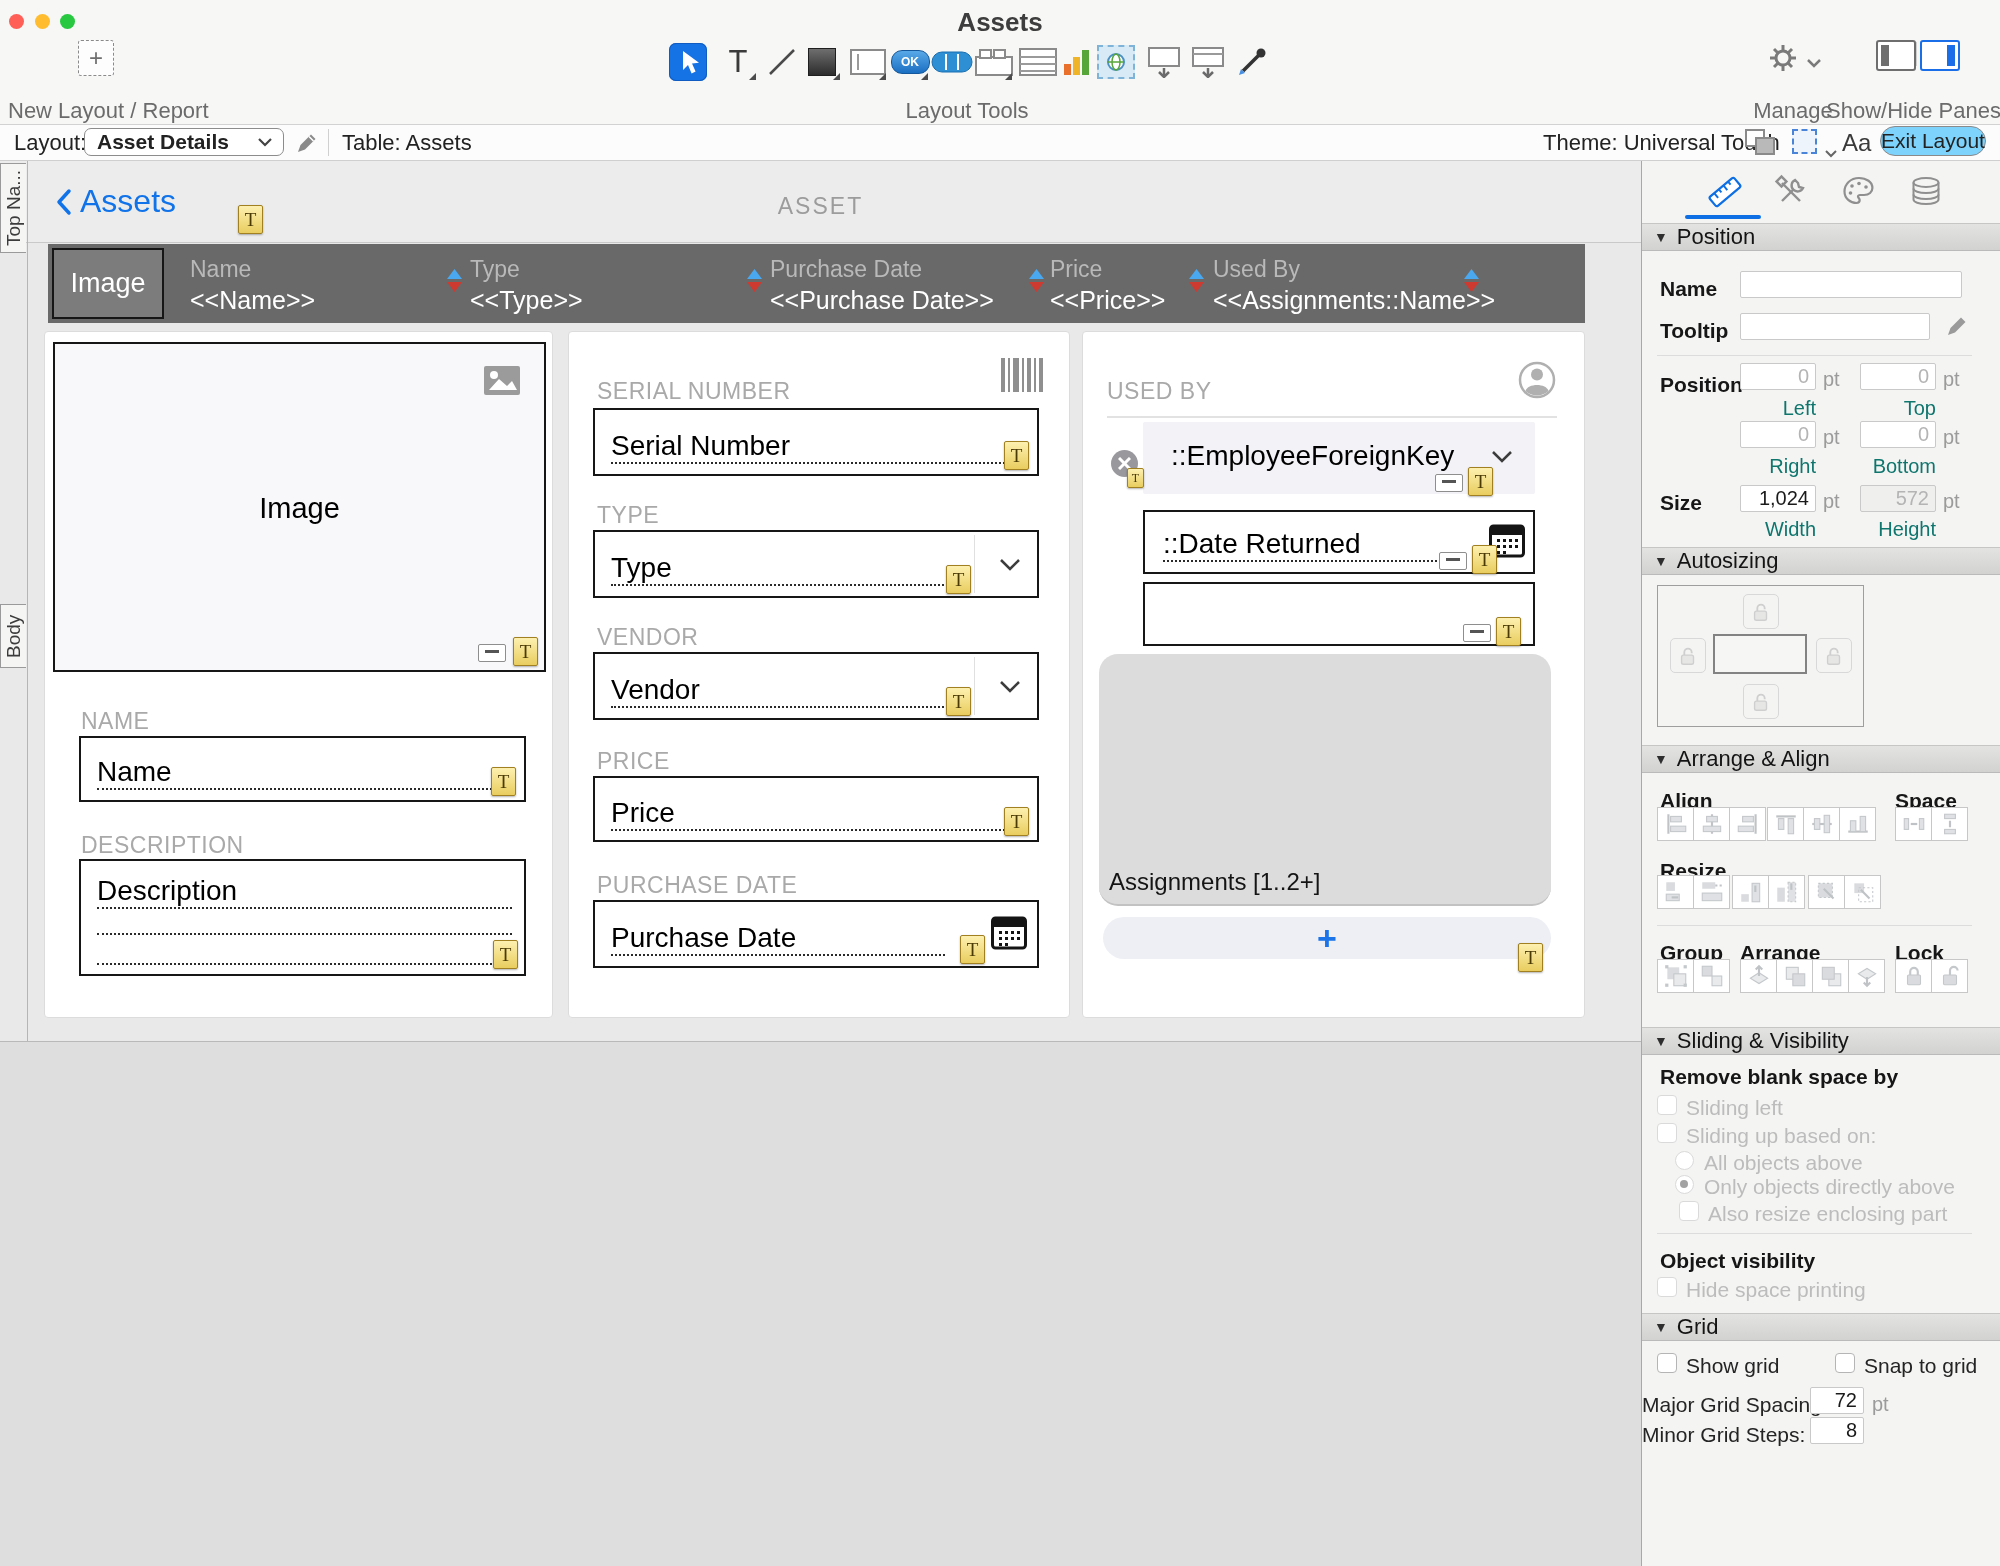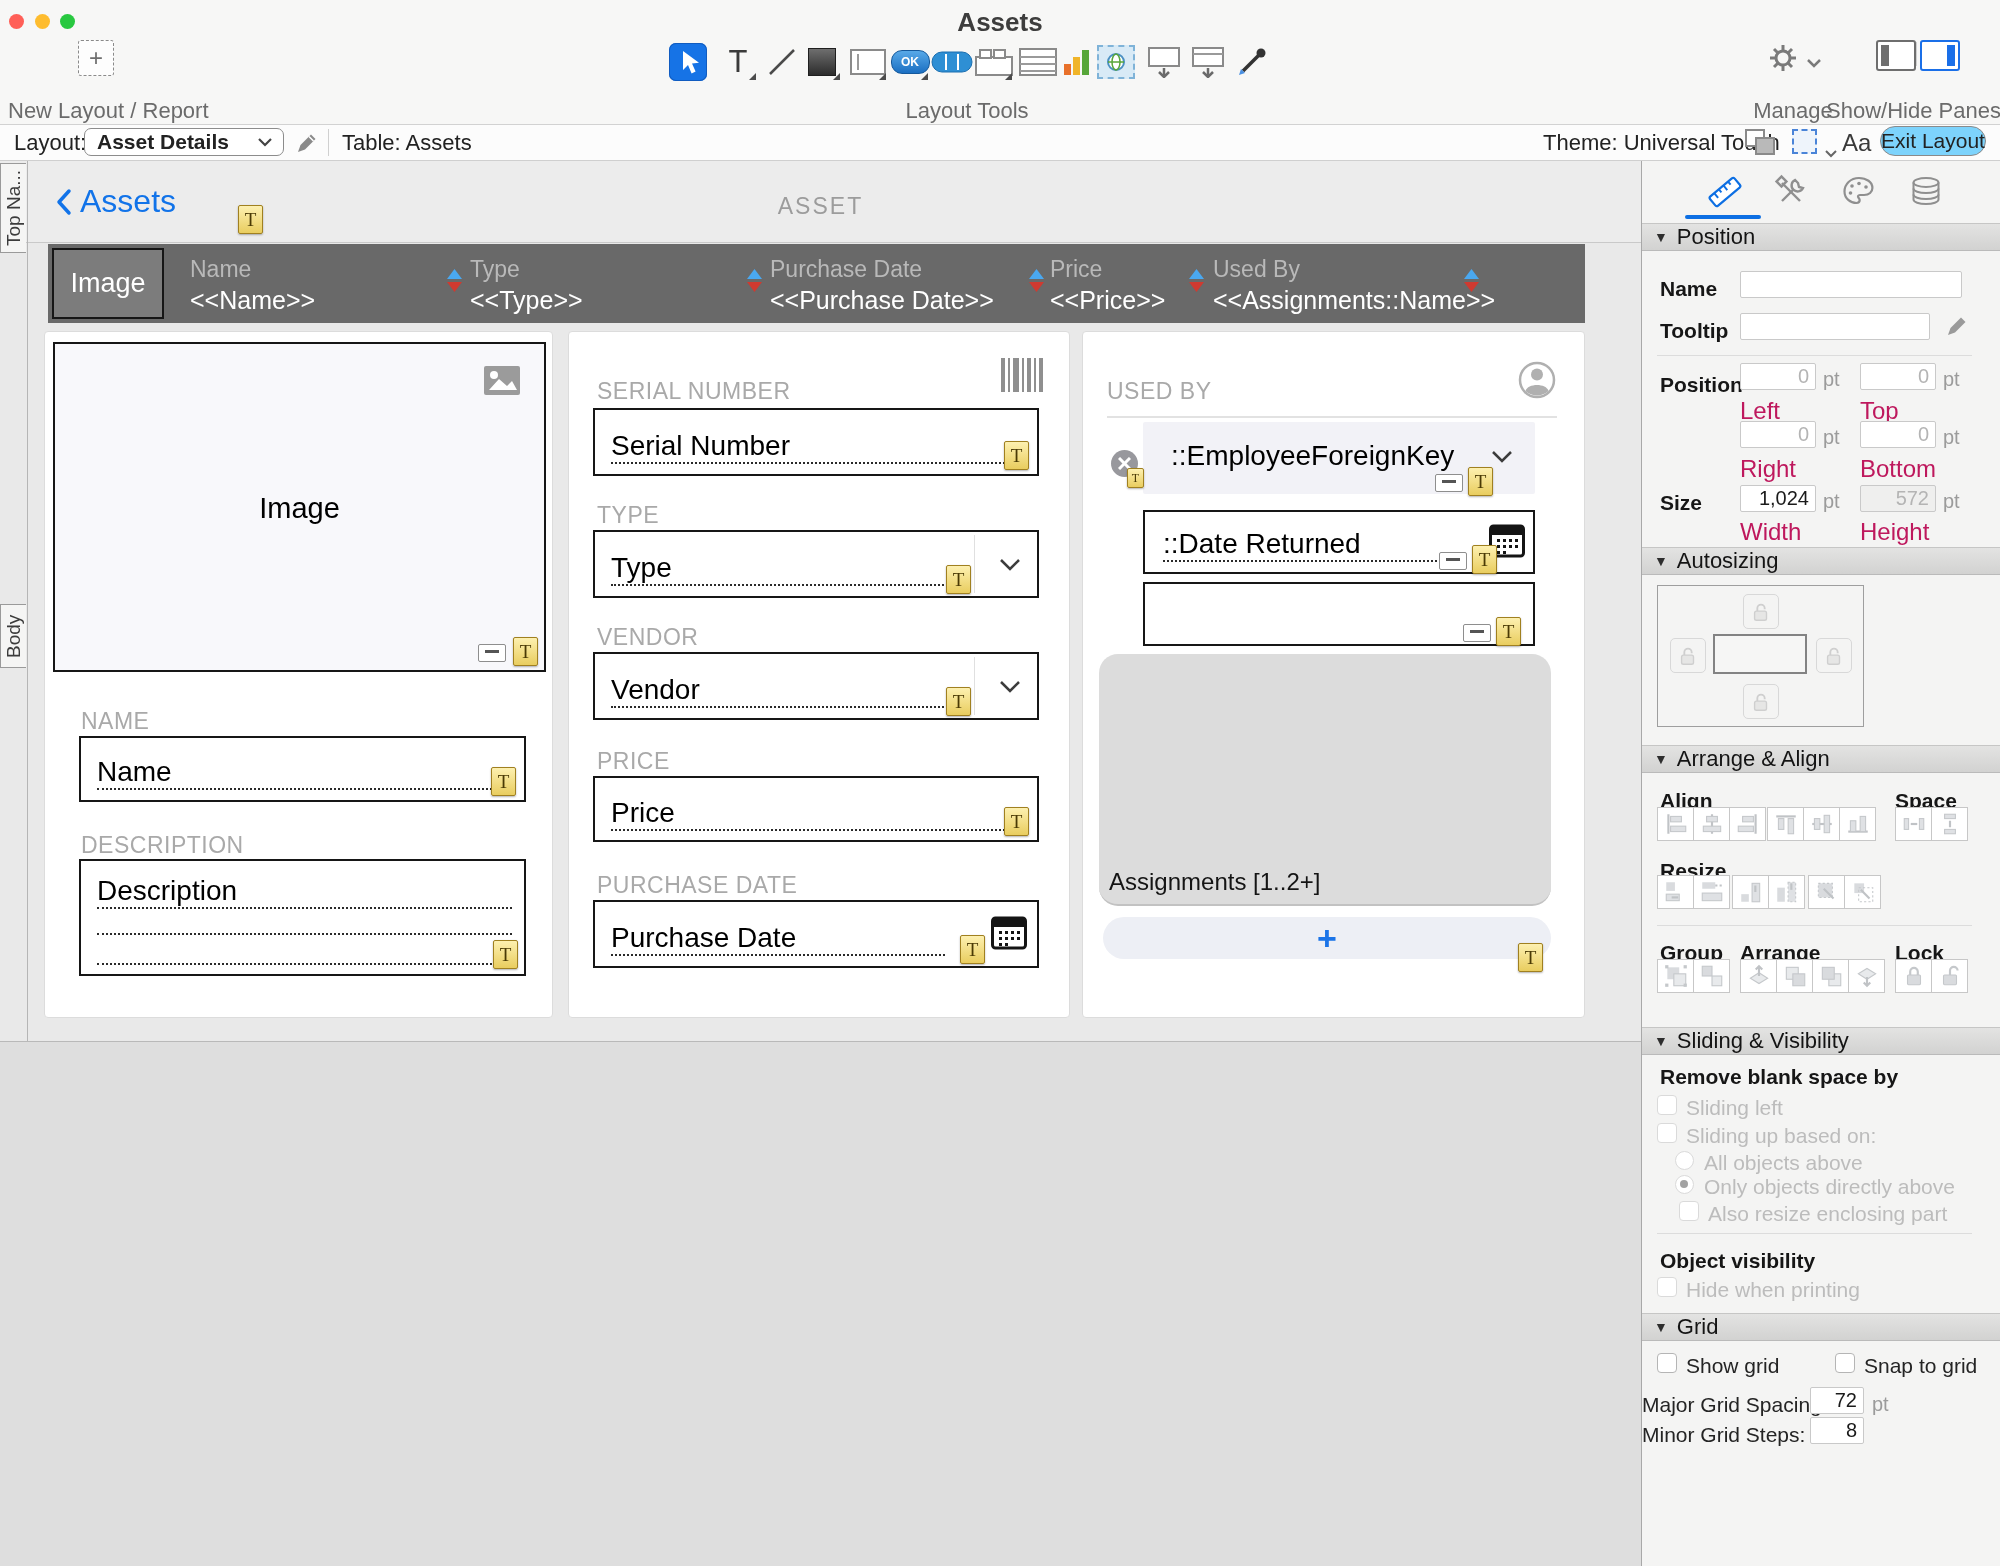--- a/index.html
+++ b/index.html
@@ -58,21 +58,21 @@
   .sechead{position:absolute;left:0;width:100%;height:28px;background:linear-gradient(#e3e3e2,#d2d2d1);border-top:1px solid #c6c6c5;border-bottom:1px solid #bababa;display:flex;align-items:center;padding-left:12px;box-sizing:border-box;font-size:22px;color:#141414;gap:9px;}
   .sechead .tri{font-size:14px;color:#2e2e2e;}
   .ilabel{position:absolute;font-size:21px;font-weight:bold;color:#161616;white-space:nowrap;}
   .itext{position:absolute;font-size:21px;color:#242424;white-space:nowrap;}
   .idis{color:#bcbcbc !important;}
   .ninput{position:absolute;box-sizing:border-box;height:27px;border:1px solid #c9c9c9;border-radius:2px;background:#fff;font-family:"Liberation Sans",sans-serif;font-size:20px;color:#1a1a1a;padding:0 6px;}
   .ninput.num{text-align:right;}
   .ninput.grayed{background:#efefee;color:#b4b4b4;}
   .ninput::placeholder{color:#b4b4b4;}
   .unit{position:absolute;font-size:20px;color:#9b9b9b;}
-  .underlab{position:absolute;font-size:24px;color:#be185d;text-align:left;}
+  .underlab{position:absolute;font-size:20px;color:#0f766e;text-align:right;}
   .hr{position:absolute;height:1px;background:#dcdcdc;}
   .gbtn{position:absolute;width:37px;height:34px;background:#fff;border:1px solid #c7c7c7;box-sizing:border-box;display:flex;align-items:center;justify-content:center;}
   .autobox{position:absolute;border:1px solid #9e9e9e;}
   .autoinner{position:absolute;border:2px solid #838383;background:#f6f6f5;}
   .lockbtn{position:absolute;width:34px;height:33px;background:#f4f4f3;border:1px solid #d8d8d8;border-radius:5px;display:flex;align-items:center;justify-content:center;}
   .cb{position:absolute;width:20px;height:20px;border:1.5px solid #b5b5b5;border-radius:4px;background:#fff;box-sizing:border-box;}
   .cb.dis{border-color:#dadada;}
   .radio{position:absolute;width:19px;height:19px;border:1.5px solid #dadada;border-radius:50%;background:#fff;box-sizing:border-box;}
   .radio.sel::after{content:"";position:absolute;left:4px;top:4px;width:8px;height:8px;border-radius:50%;background:#a2a2a2;}
 </style>
@@ -802,21 +802,21 @@
   <div class="itext idis" style="left:44px;top:963px">Sliding up based on:</div>
   <div class="radio" style="left:33px;top:990px"></div>
   <div class="itext idis" style="left:62px;top:990px">All objects above</div>
   <div class="radio sel" style="left:33px;top:1014px"></div>
   <div class="itext idis" style="left:62px;top:1014px">Only objects directly above</div>
   <div class="cb dis" style="left:37px;top:1040px"></div>
   <div class="itext idis" style="left:66px;top:1041px">Also resize enclosing part</div>
   <div class="hr" style="left:15px;top:1072px;width:315px"></div>
   <div class="ilabel" style="left:18px;top:1088px">Object visibility</div>
   <div class="cb dis" style="left:15px;top:1116px"></div>
-  <div class="itext idis" style="left:44px;top:1117px">Hide when printing</div>
+  <div class="itext idis" style="left:44px;top:1117px">Hide space printing</div>
 
   <div class="sechead" style="top:1152px">
       <span class="tri">▼</span>
       <span>Grid</span>
     </div>
   <div class="cb" style="left:15px;top:1192px"></div>
   <div class="itext" style="left:44px;top:1193px">Show grid</div>
   <div class="cb" style="left:193px;top:1192px"></div>
   <div class="itext" style="left:222px;top:1193px">Snap to grid</div>
   <div class="itext" style="left:0;top:1232px;width:158px;text-align:right;position:absolute">Major Grid Spacing:</div>

